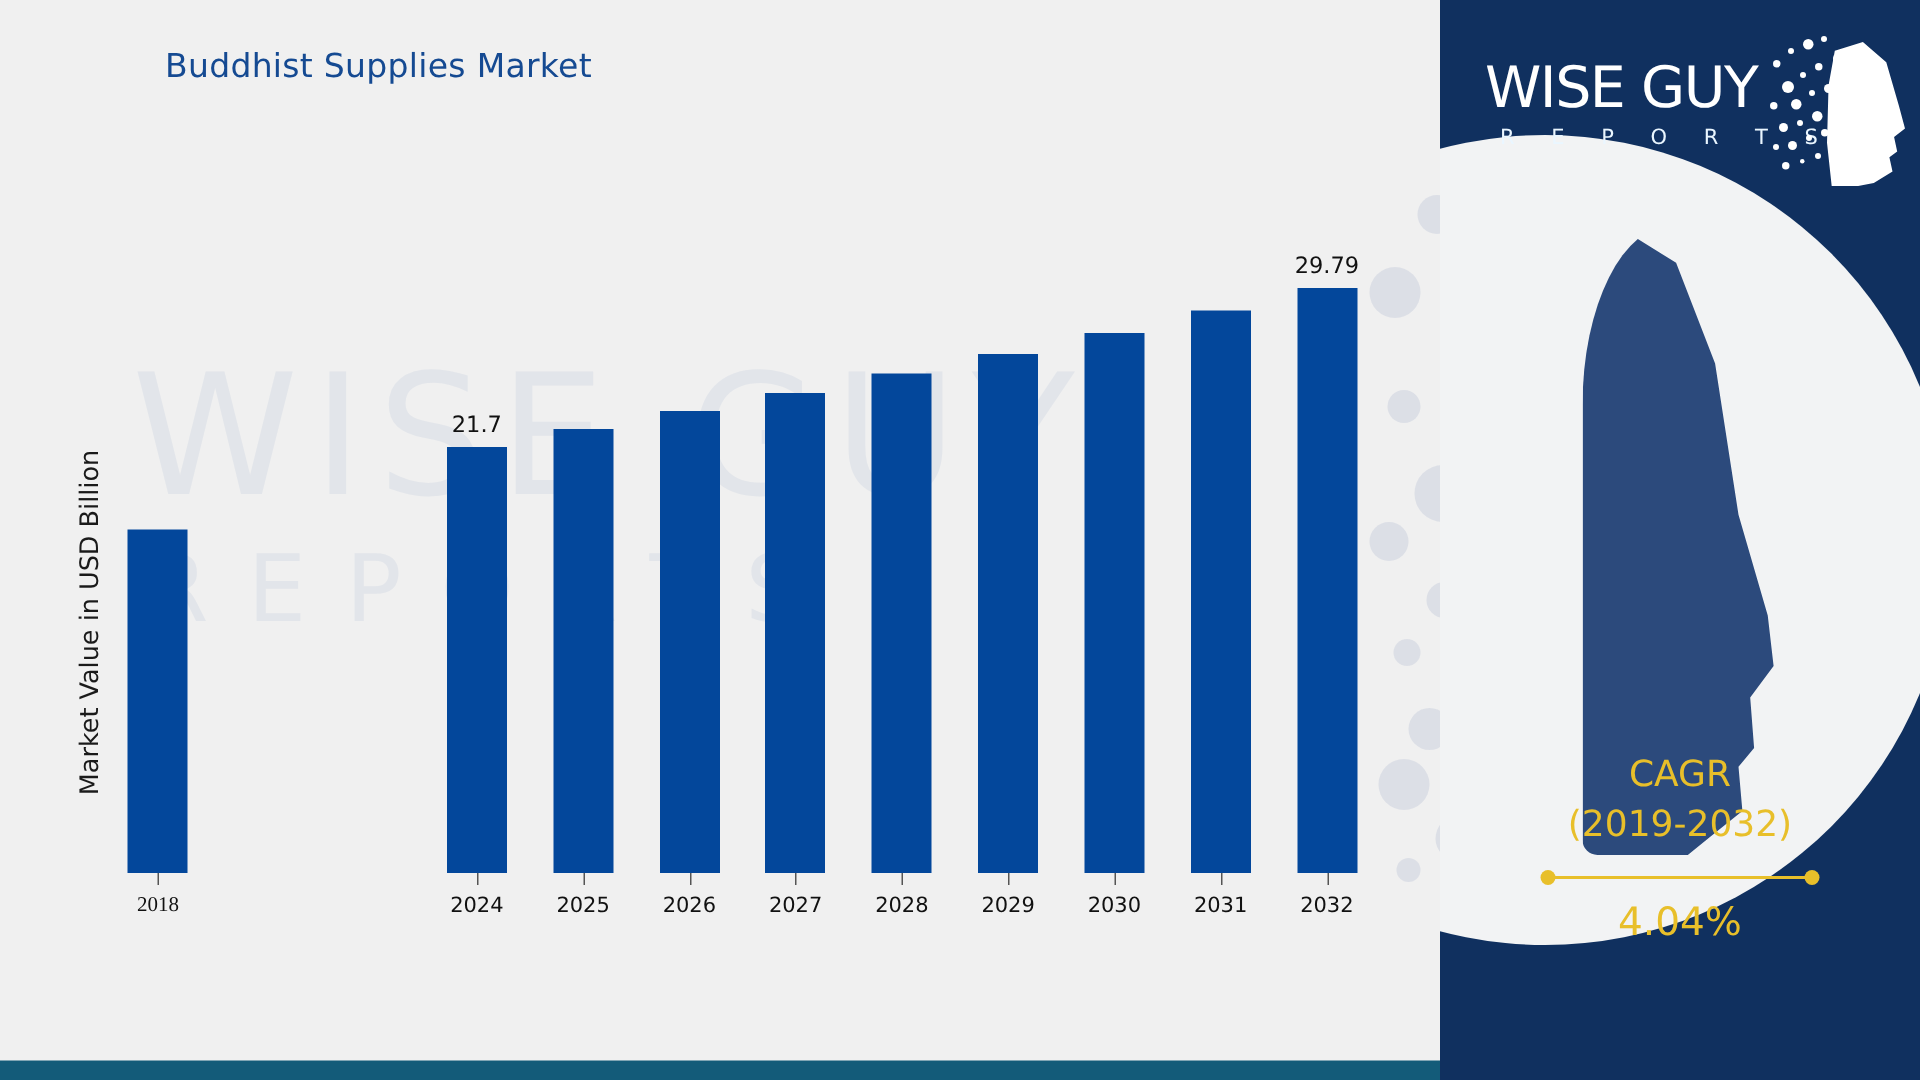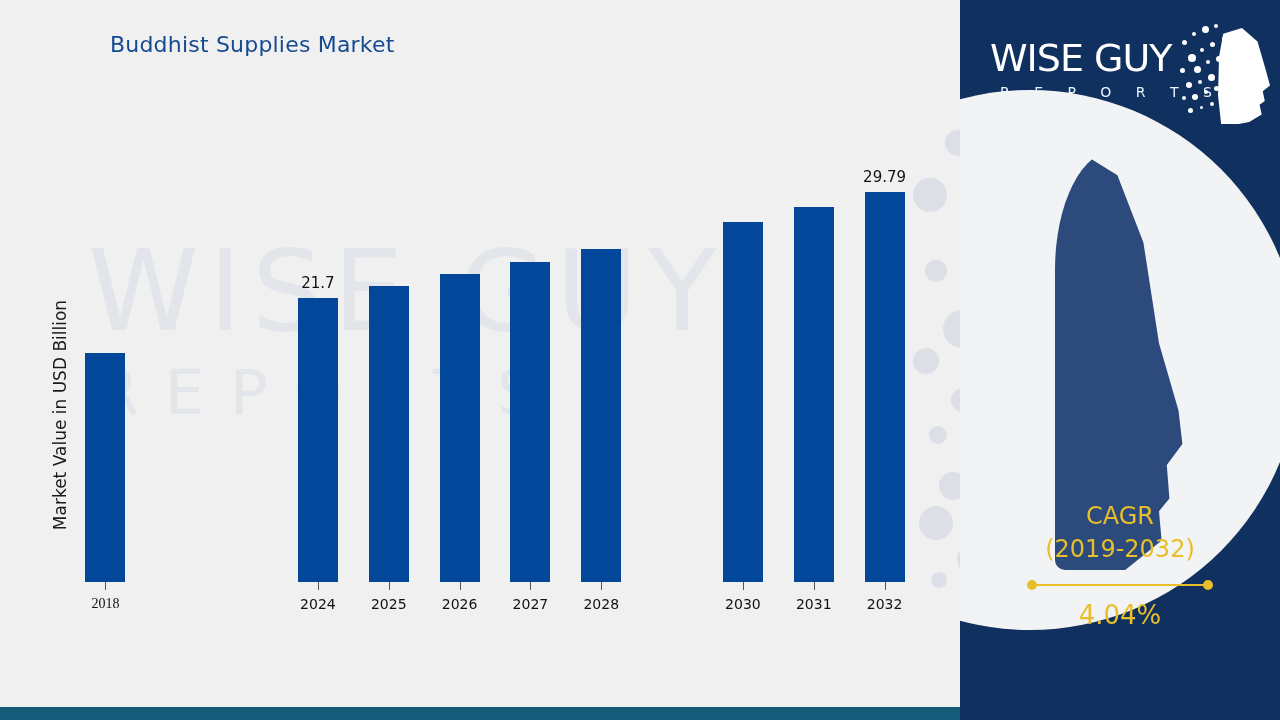--- a/index.html
+++ b/index.html
@@ -179,20 +179,25 @@
       <div class="bar-slot" style="left: 425px; width: 70.8333px;">
         <div class="bar" title="2027: 24.44" style="height: 320px; left: 15.4167px; background: rgb(3, 71, 155);"></div>
         <span class="tick" style="left: 35.4167px;"></span>
         <div class="xtick-label" style="width: 70.8333px;">2027</div>
       </div>
       <div class="bar-slot" style="left: 495.833px; width: 70.8333px;">
         <div class="bar" title="2028: 25.43" style="height: 333px; left: 15.4167px; background: rgb(3, 71, 155);"></div>
         <span class="tick" style="left: 35.4167px;"></span>
         <div class="xtick-label" style="width: 70.8333px;">2028</div>
       </div>
+      <div class="bar-slot" style="left: 566.667px; width: 70.8333px;">
+        <div class="bar" title="2029: 26.46" style="height: 346px; left: 15.4167px; background: rgb(3, 71, 155);"></div>
+        <span class="tick" style="left: 35.4167px;"></span>
+        <div class="xtick-label" style="width: 70.8333px;">2029</div>
+      </div>
       <div class="bar-slot" style="left: 637.5px; width: 70.8333px;">
         <div class="bar" title="2030: 27.53" style="height: 360px; left: 15.4167px; background: rgb(3, 71, 155);"></div>
         <span class="tick" style="left: 35.4167px;"></span>
         <div class="xtick-label" style="width: 70.8333px;">2030</div>
       </div>
       <div class="bar-slot" style="left: 708.333px; width: 70.8333px;">
         <div class="bar" title="2031: 28.64" style="height: 375px; left: 15.4167px; background: rgb(3, 71, 155);"></div>
         <span class="tick" style="left: 35.4167px;"></span>
         <div class="xtick-label" style="width: 70.8333px;">2031</div>
       </div>

